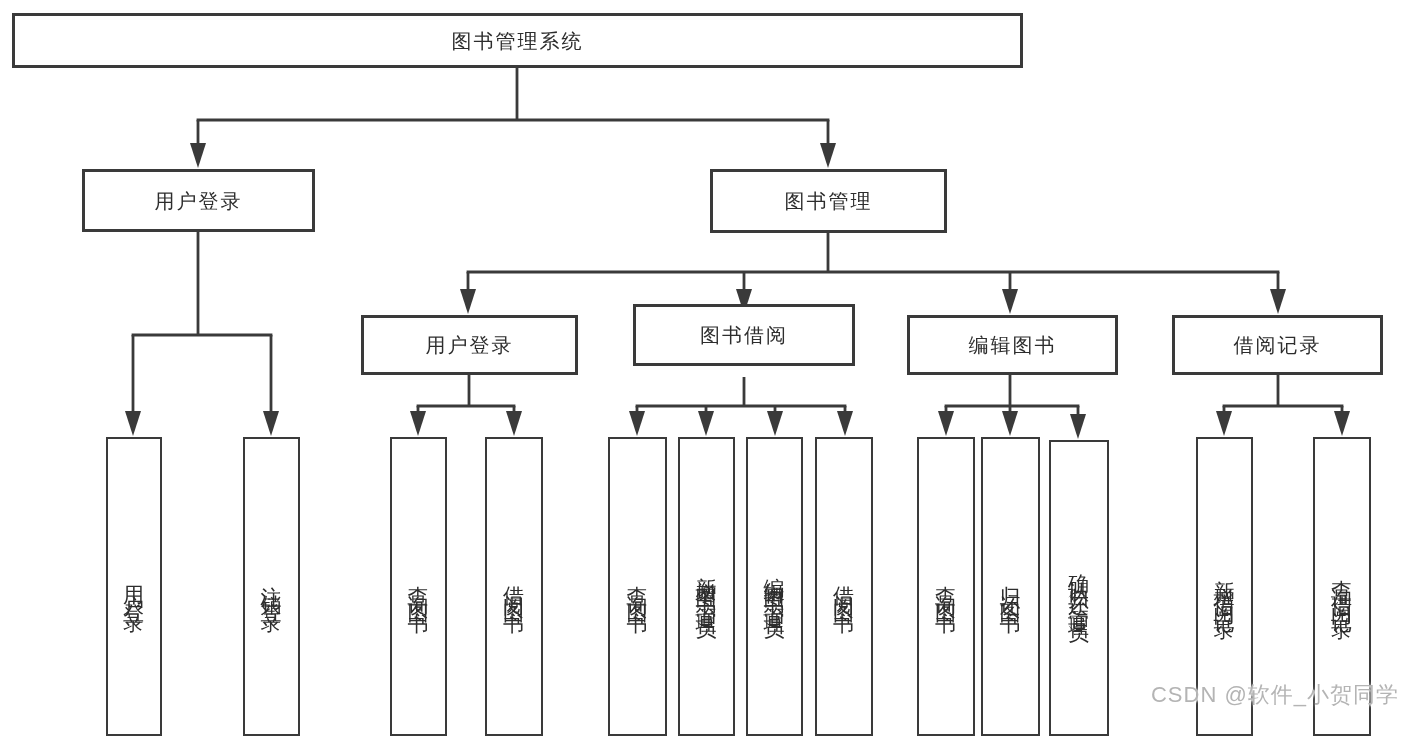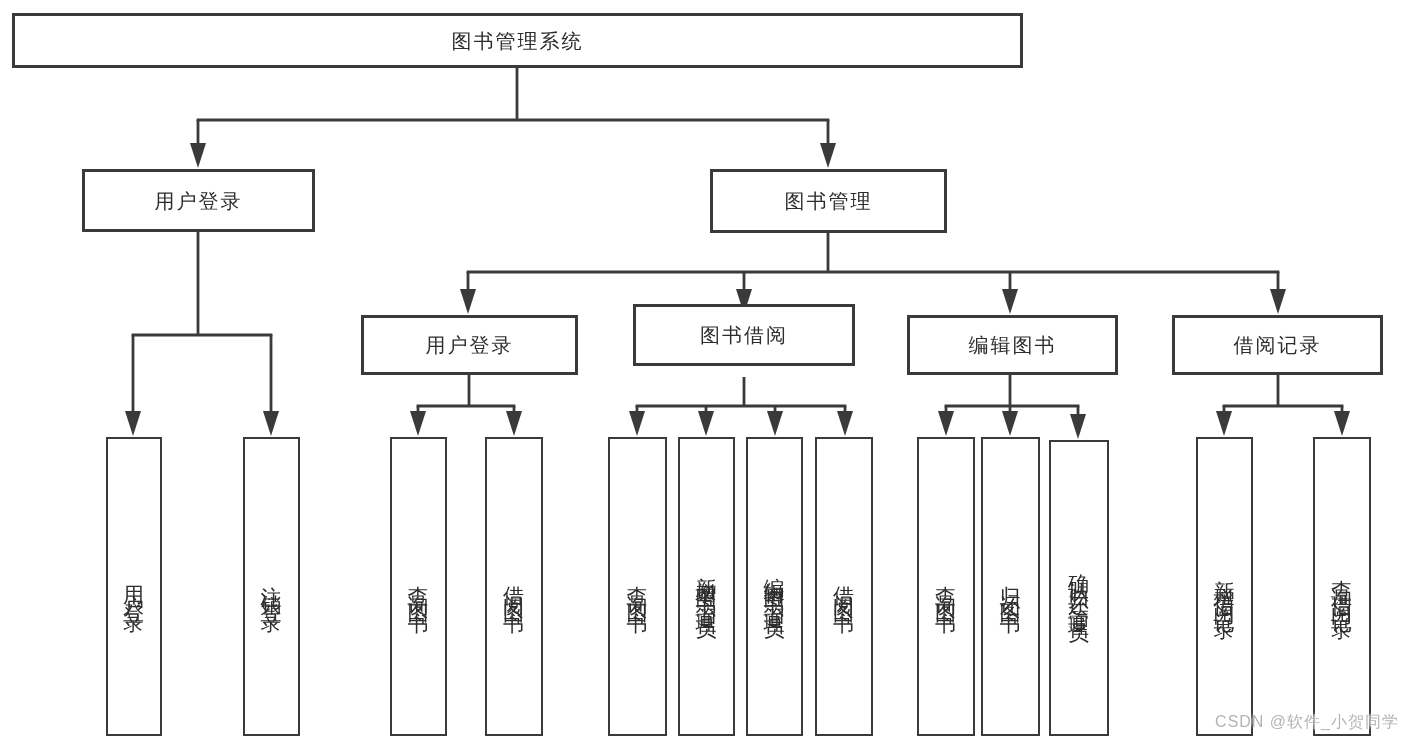--- a/index.html
+++ b/index.html
@@ -66,23 +66,23 @@
   #lf-bb-2 { left: 746px;  top: 437px; width: 57px; height: 299px; letter-spacing: 6px; }
   #lf-bb-3 { left: 815px;  top: 437px; width: 58px; height: 299px; }
   #lf-cb-0 { left: 917px;  top: 437px; width: 58px; height: 299px; }
   #lf-cb-1 { left: 981px;  top: 437px; width: 59px; height: 299px; }
   #lf-cb-2 { left: 1049px; top: 440px; width: 60px; height: 296px; letter-spacing: 7px; }
   #lf-br-0 { left: 1196px; top: 437px; width: 57px; height: 299px; letter-spacing: 8px; }
   #lf-br-1 { left: 1313px; top: 437px; width: 58px; height: 299px; letter-spacing: 8px; }
   .watermark {
     position: absolute;
     right: 6px;
-    top: 712px;
+    top: 680px;
     z-index: 3;
-    font-size: 16px;
+    font-size: 22px;
     letter-spacing: 1px;
     color: #b4b4b4;
     text-shadow: 0 0 4px #ffffff, 1px 1px 2px #ffffff;
     white-space: nowrap;
   }
 </style>
 </head>
 <body>
 
 <div class="canvas">

